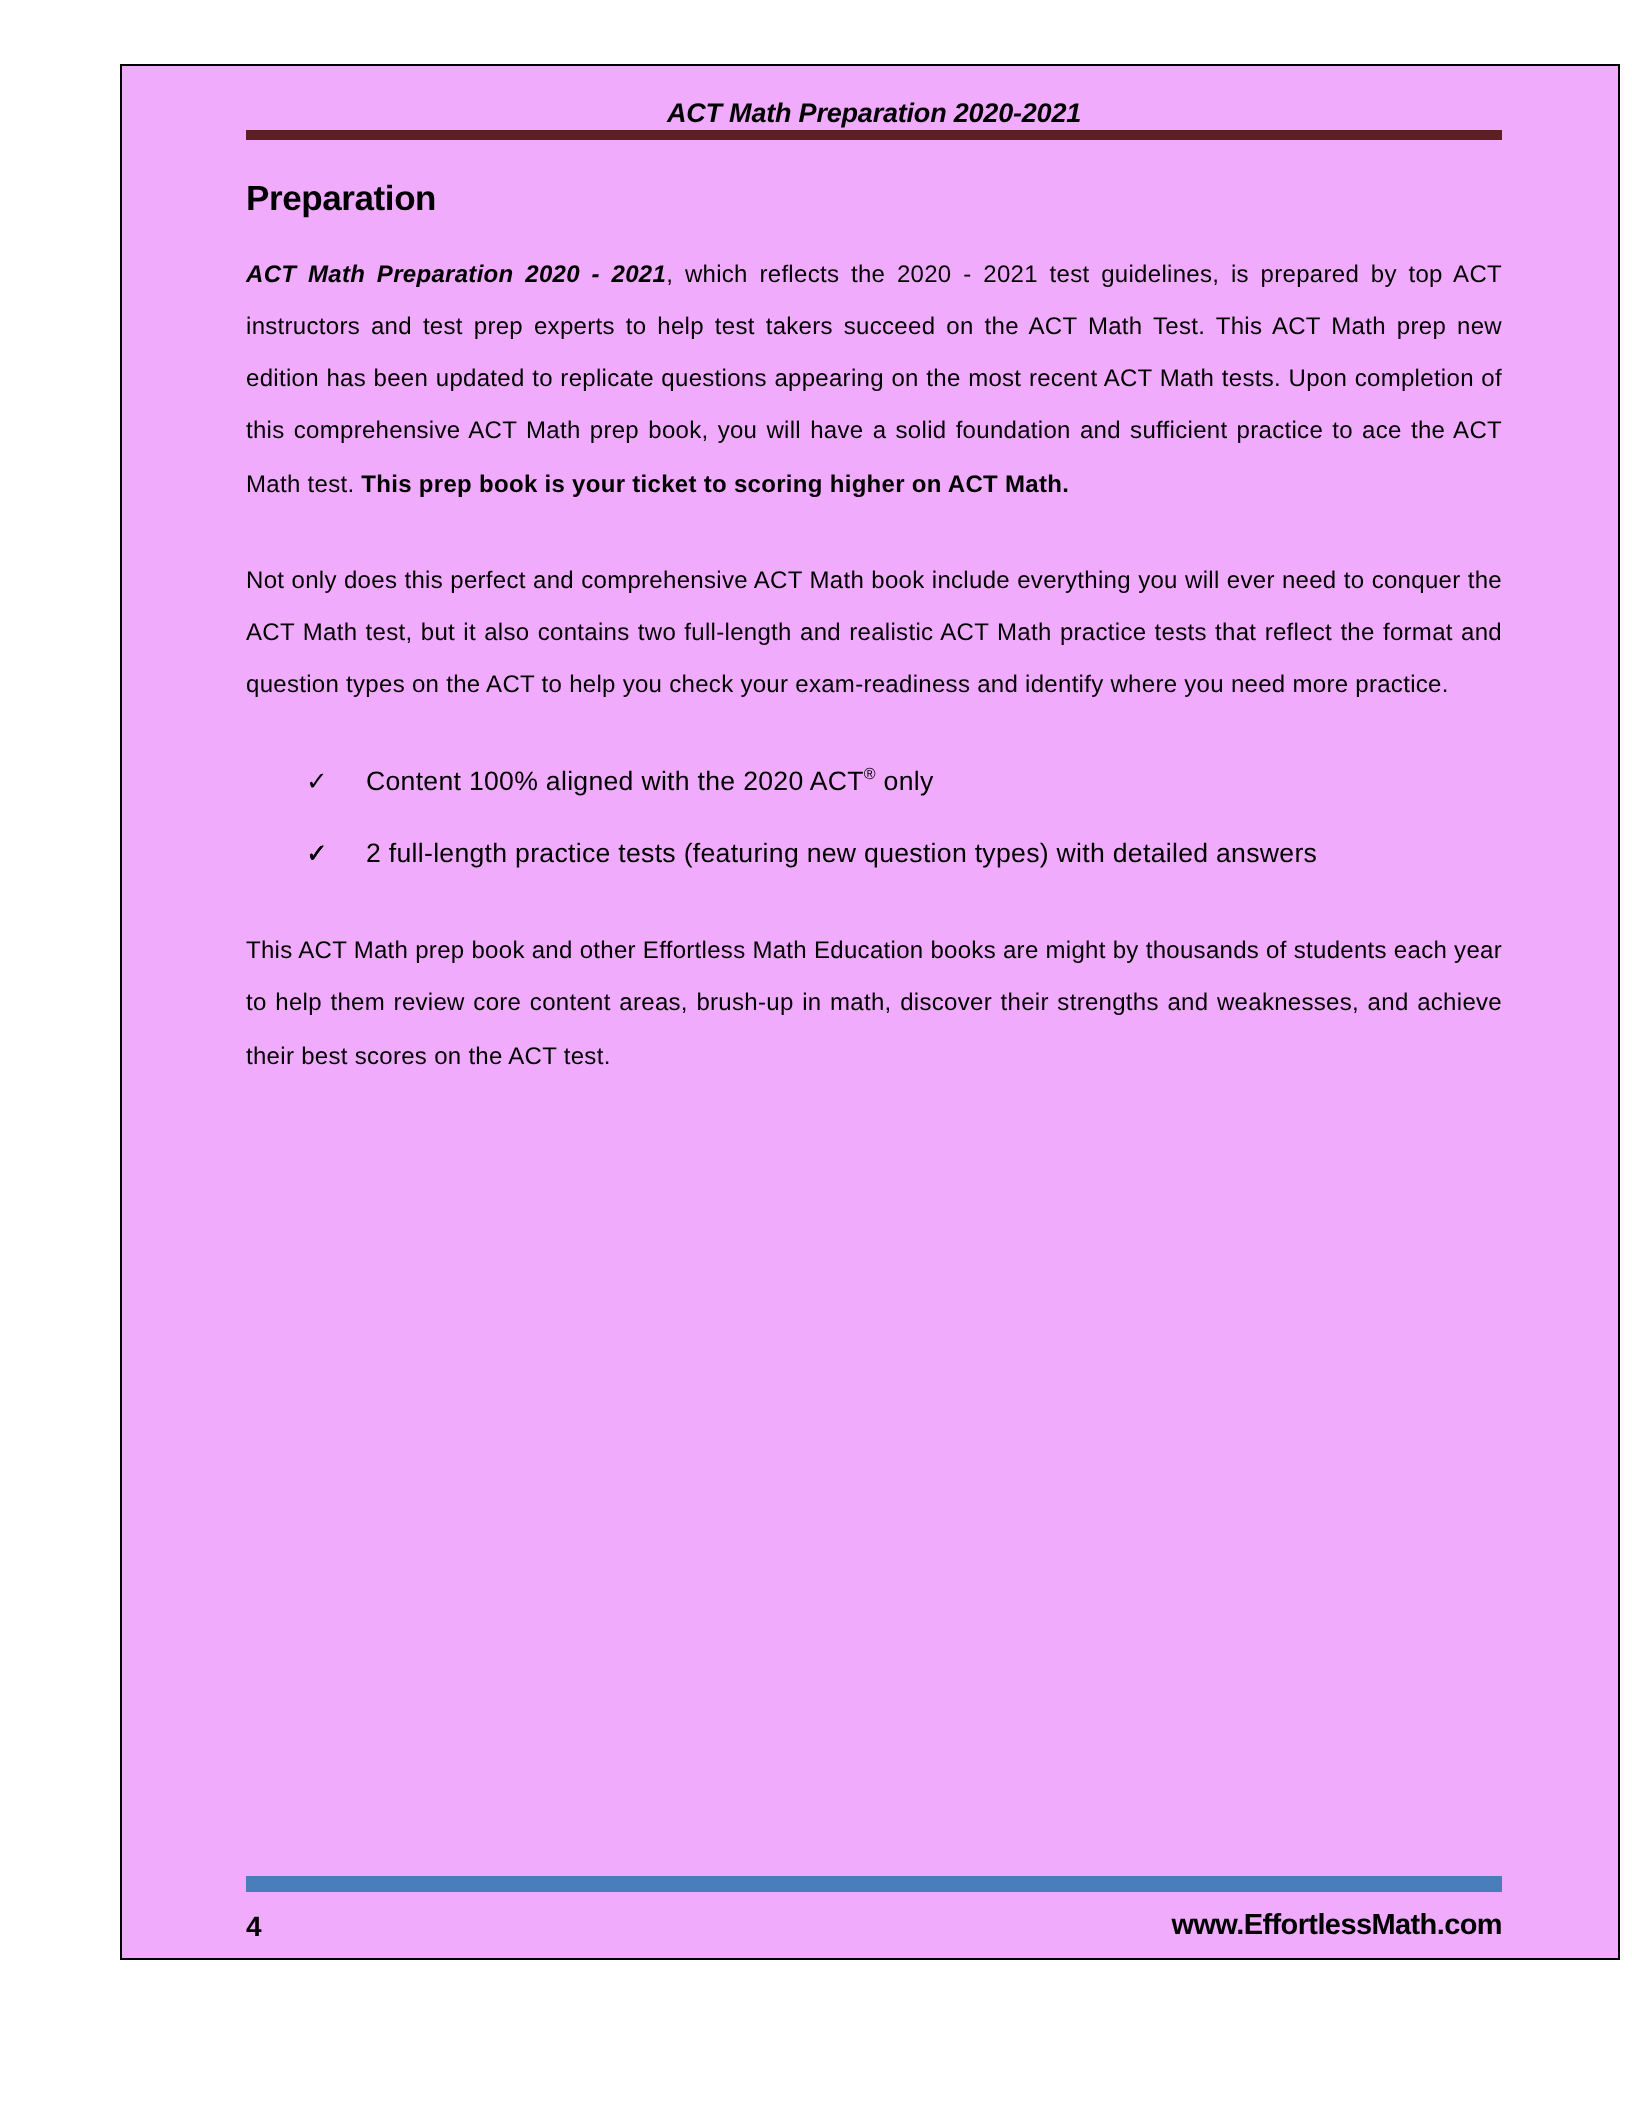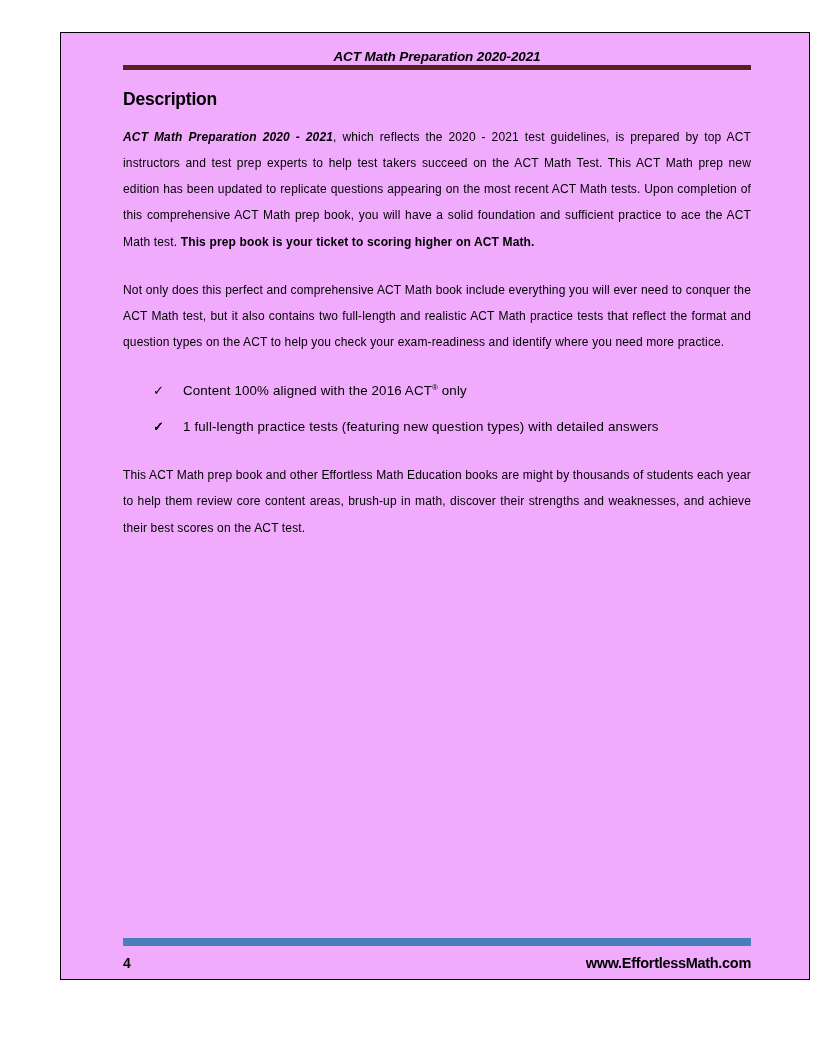--- a/index.html
+++ b/index.html
@@ -153,47 +153,47 @@
 <body>
 
 <div class="page-frame">
   <div class="page-inner">
 
     <div class="doc-header">ACT Math Preparation 2020-2021</div>
     <div class="header-rule"></div>
 
     <div class="content">
 
-      <h1 class="section-title">Description</h1>
+      <h1 class="section-title">Preparation</h1>
 
       <p class="body-par"><span class="bi">ACT Math Preparation 2020 - 2021</span><span>, which reflects the 2020 - 2021 test guidelines, is prepared by top ACT instructors and test prep experts to help test takers succeed on the ACT Math Test. This ACT Math prep new edition has been updated to replicate questions appearing on the most recent ACT Math tests. Upon completion of this comprehensive ACT Math prep book, you will have a solid foundation and sufficient practice to ace the ACT Math test. </span><span class="b">This prep book is your ticket to scoring higher on ACT Math.</span></p>
 
       <p class="body-par">Not only does this perfect and comprehensive ACT Math book include everything you will ever need to conquer the ACT Math test, but it also contains two full-length and realistic ACT Math practice tests that reflect the format and question types on the ACT to help you check your exam-readiness and identify where you need more practice.</p>
 
 
       <ul class="check-list">
 
         <li class="no-justify">
-          <span class="check-icon">✓</span><span>Content 100% aligned with the 2016 ACT</span><sup class="reg">®</sup><span> only</span>
+          <span class="check-icon">✓</span><span>Content 100% aligned with the 2020 ACT</span><sup class="reg">®</sup><span> only</span>
         </li>
 
         <li class="no-justify">
           <span class="check-icon">✓</span>
         </li>
 
         <li>
           <span class="check-icon">✓</span>
         </li>
 
         <li>
           <span class="check-icon">✓</span>
         </li>
 
         <li class="no-justify">
-          <span class="check-icon">✓</span><span>1 full-length practice tests (featuring new question types) with detailed answers</span>
+          <span class="check-icon">✓</span><span>2 full-length practice tests (featuring new question types) with detailed answers</span>
         </li>
 
       </ul>
 
       <p class="body-par">This ACT Math prep book and other Effortless Math Education books are might by thousands of students each year to help them review core content areas, brush-up in math, discover their strengths and weaknesses, and achieve their best scores on the ACT test.</p>
 
     </div>
 
     <div class="footer-rule"></div>
     <div class="footer-row">

